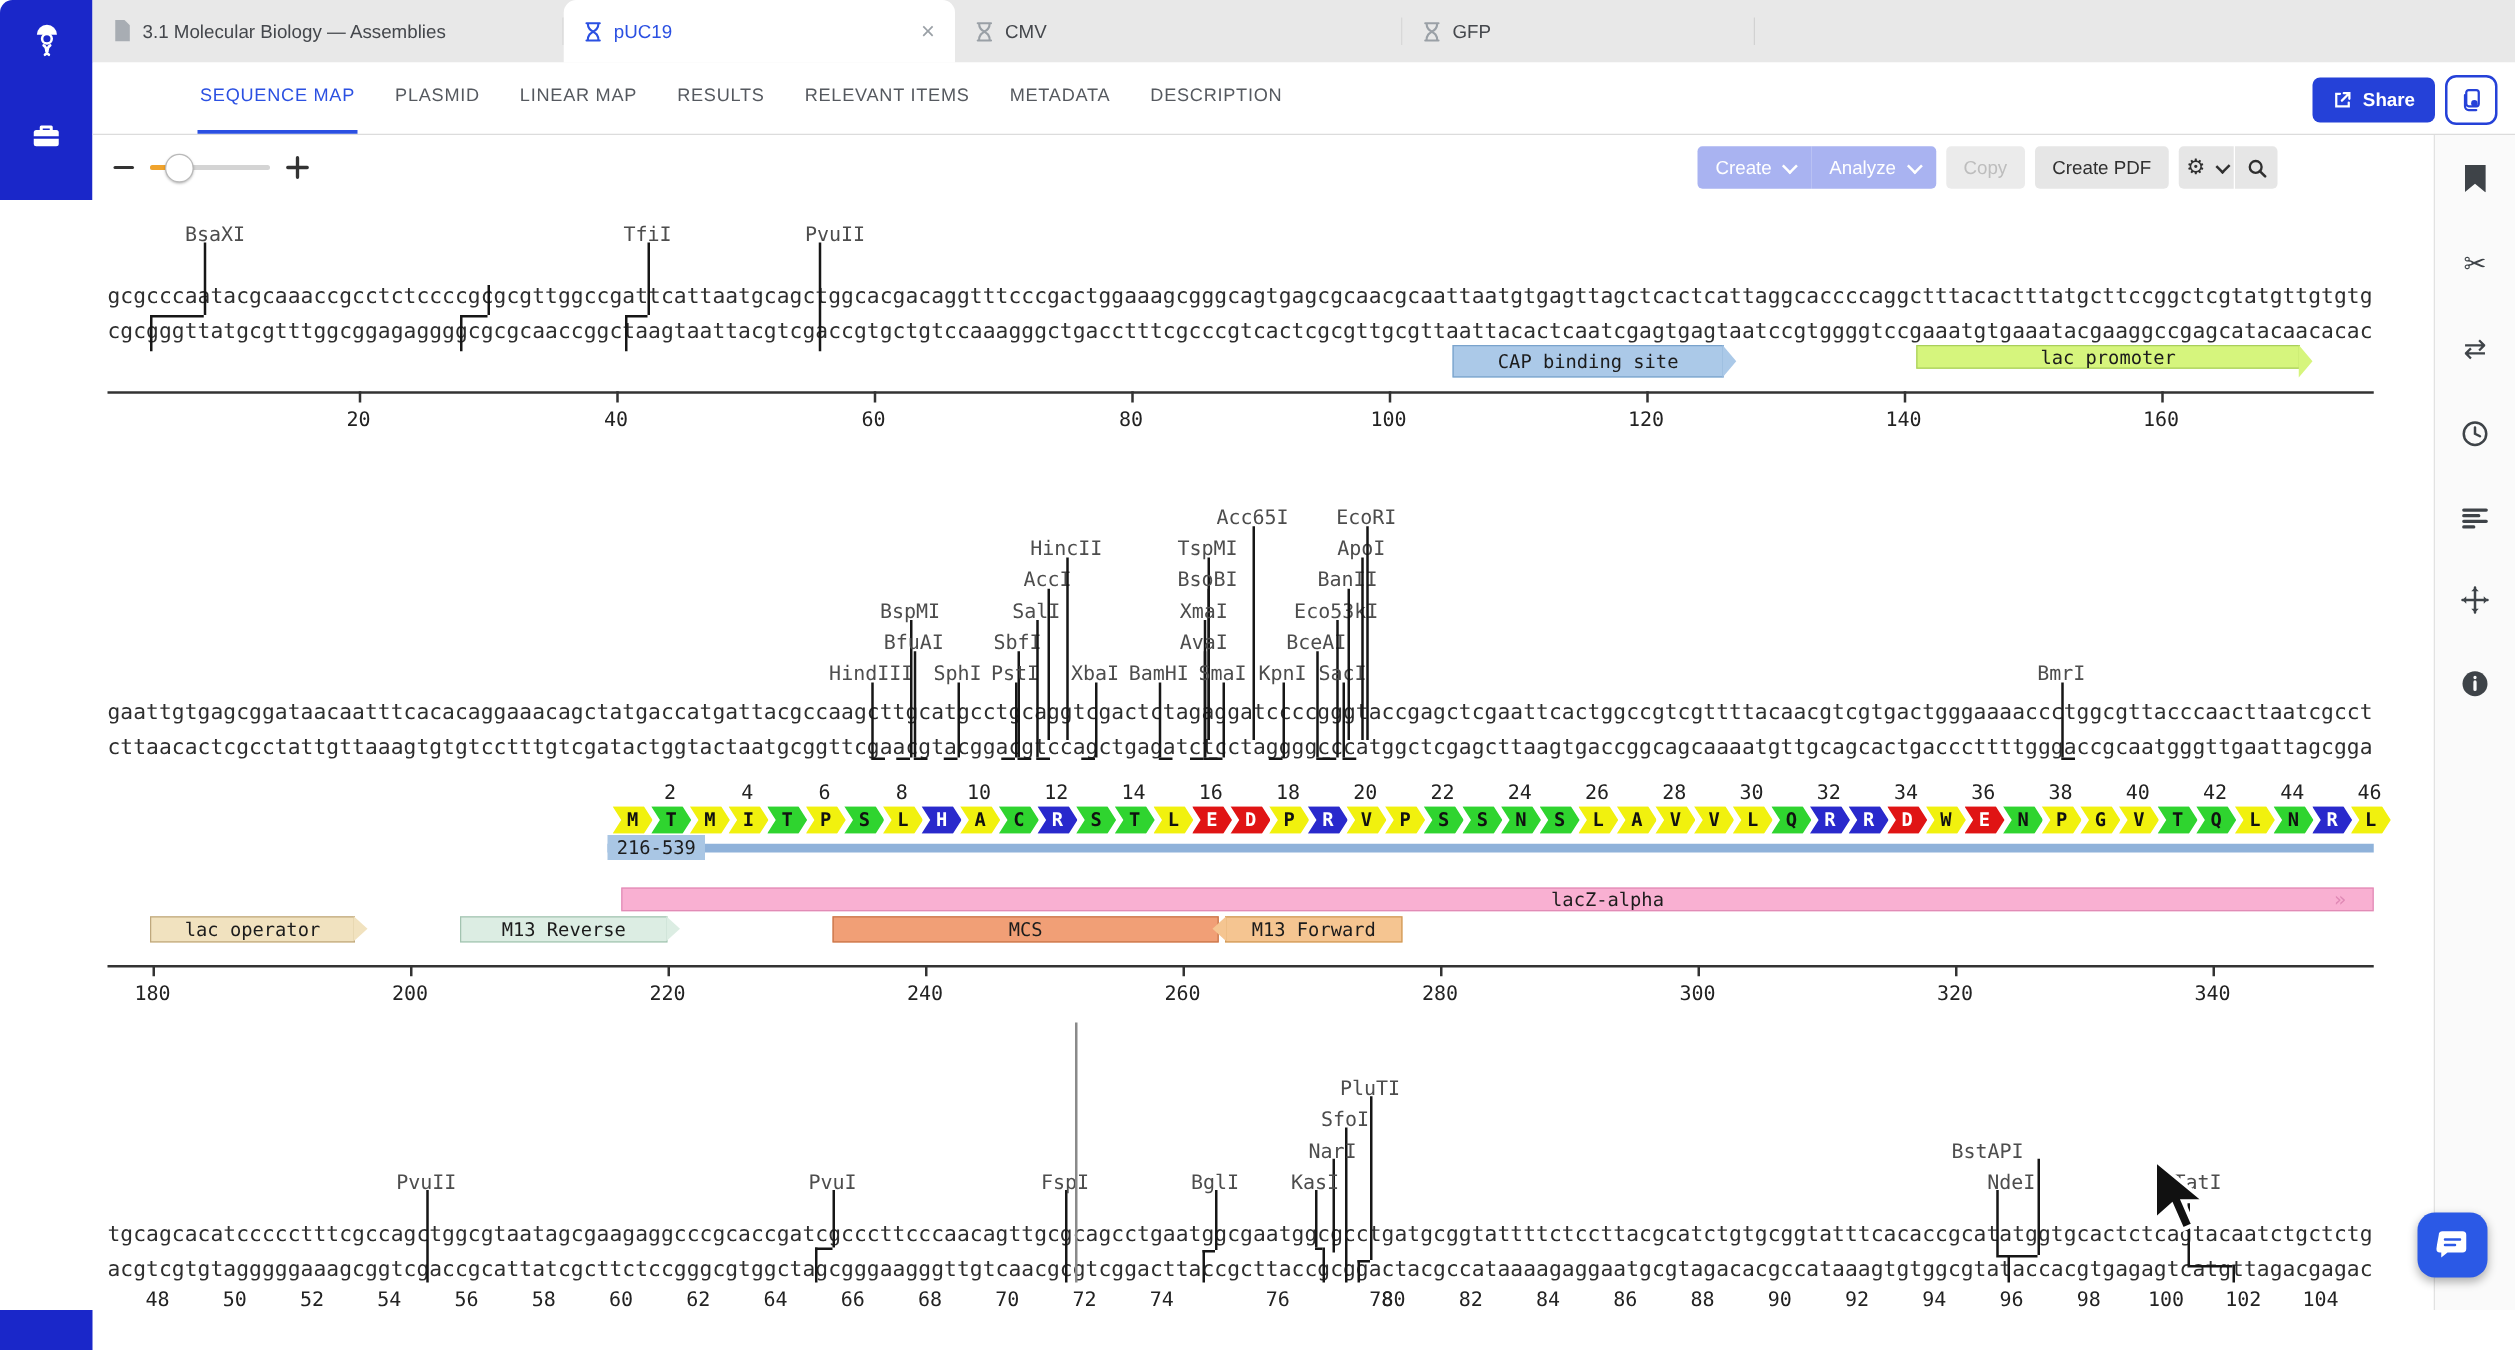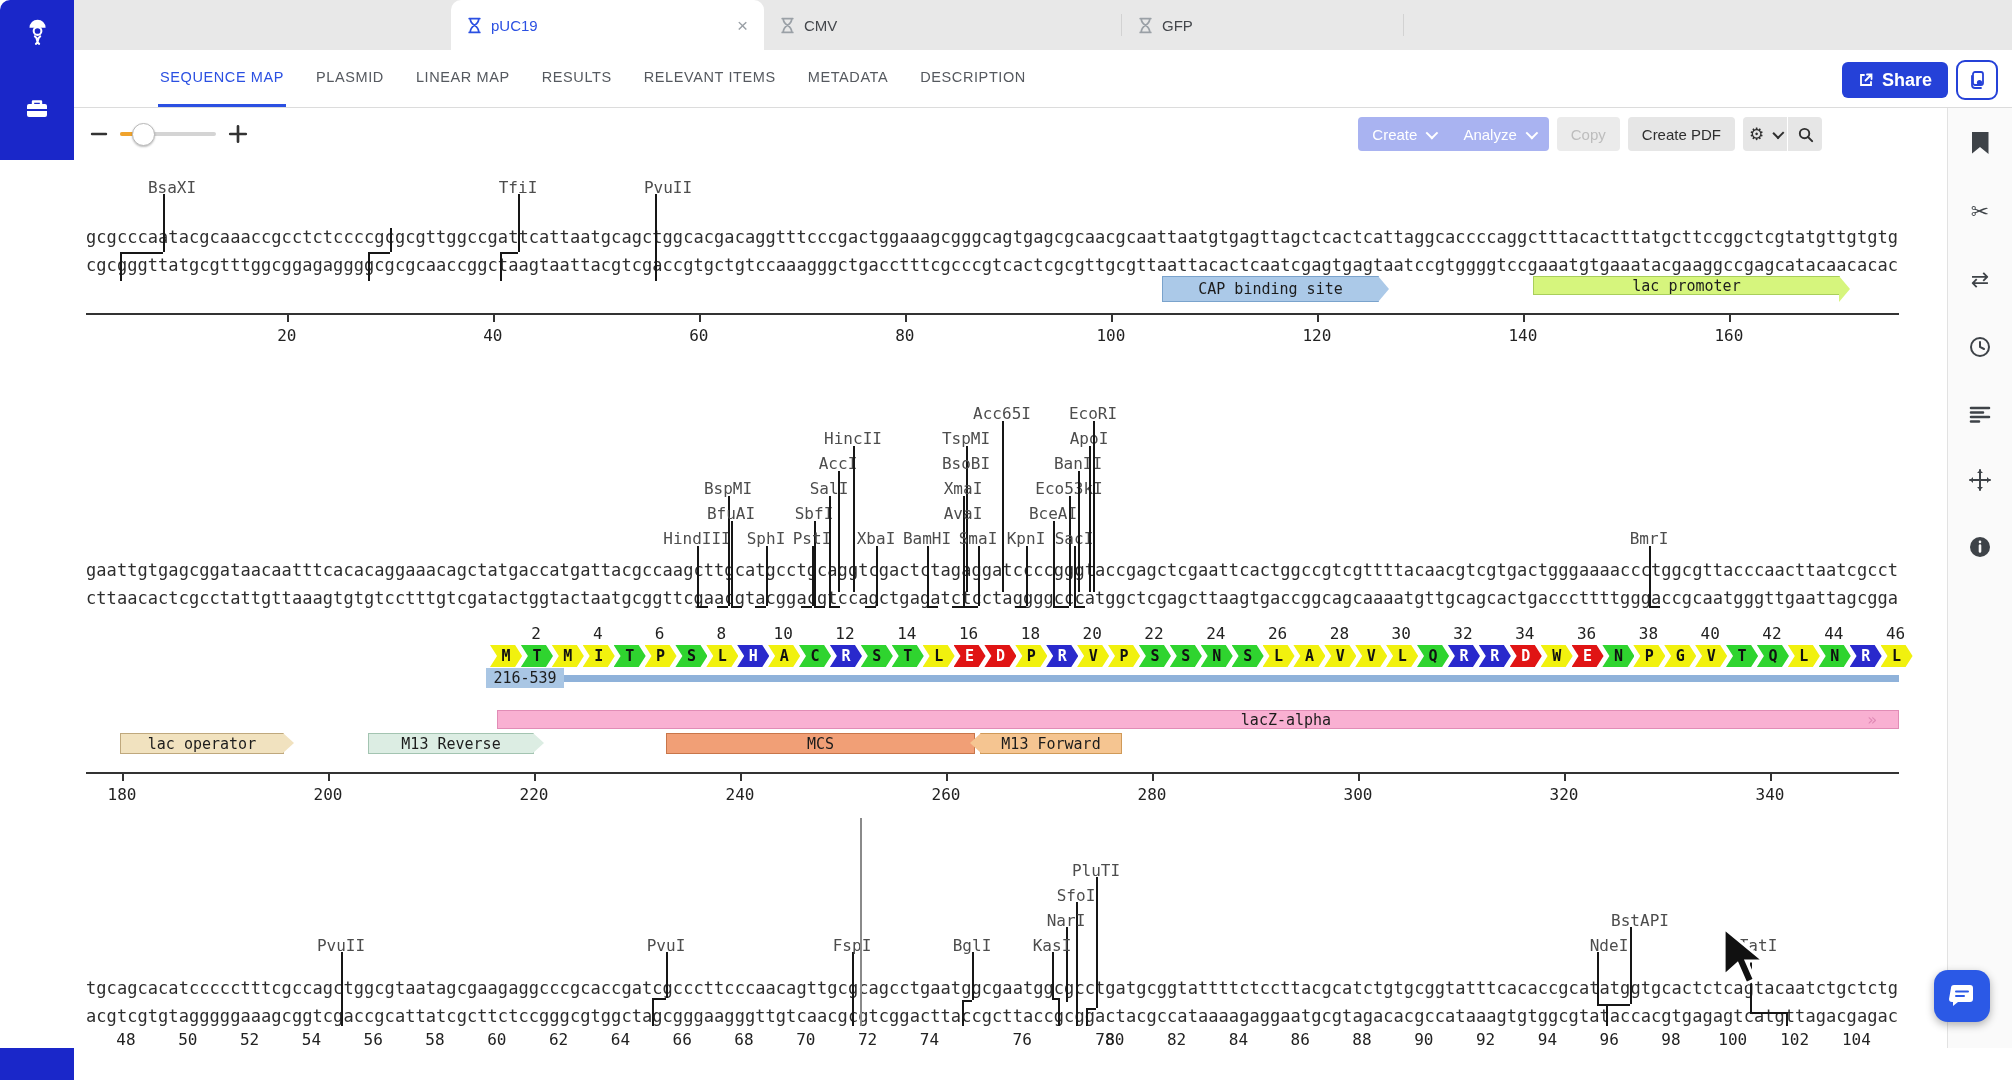--- a/index.html
+++ b/index.html
@@ -17,21 +17,21 @@
   .tab .sep{position:absolute;right:0;top:14px;height:22px;width:1px;background:#d2d2d2;}
   .tab.active{background:#fff;border-radius:10px 10px 0 0;color:#2b50e2;}
   .tab .close{margin-left:auto;color:#9aa0a6;font-size:19px;line-height:1;}
   .hourglass{width:15px;height:17px;flex:0 0 auto;}
   
   #subtabs{position:absolute;left:74px;top:50px;right:0;height:58px;background:#fff;border-bottom:1px solid #dcdcdc;display:flex;align-items:stretch;padding-left:70px;box-sizing:border-box;}
   .subtab{display:flex;align-items:center;margin:0 14px;padding:0 2px;border-bottom:3px solid transparent;
     font-size:14.5px;letter-spacing:.6px;color:#55595f;}
   .subtab.active{color:#2b50e2;border-bottom-color:#2b50e2;}
   #share-btn{position:absolute;right:64px;top:62px;height:36px;padding:0 16px;background:#2541d8;border-radius:6px;
-    display:flex;align-items:center;gap:8px;color:#fff;font-size:18px;font-weight:600;}
+    display:flex;align-items:center;gap:8px;color:#fff;font-size:15px;font-weight:600;}
   #copydoc-btn{position:absolute;right:14px;top:60px;width:42px;height:40px;border:2px solid #2541d8;border-radius:9px;
     box-sizing:border-box;display:flex;align-items:center;justify-content:center;background:#fff;}
   
   #toolbar{position:absolute;left:74px;top:108px;right:64px;height:52px;background:#fff;}
   .zoomer{position:absolute;top:0;left:16px;height:52px;display:flex;align-items:center;gap:12px;color:#333;}
   .z-track{position:relative;width:96px;height:4px;background:#d4d4d4;border-radius:2px;}
   .z-fill{position:absolute;left:0;top:0;height:4px;width:20px;background:#f0a32c;border-radius:2px;}
   .z-knob{position:absolute;left:12px;top:-9px;width:21px;height:21px;border-radius:50%;background:#fff;border:1px solid #b9b9b9;box-shadow:0 1px 2px rgba(0,0,0,.25);}
   .t-btns{position:absolute;right:126px;top:9px;display:flex;align-items:center;height:34px;}
   .btn{height:34px;display:flex;align-items:center;justify-content:center;font-size:15px;border-radius:4px;box-sizing:border-box;}
@@ -165,20 +165,27 @@
           <path d="M4 5 v16 h18"></path>
           <path d="M9 18 v-6 M13 18 v-9 M17 18 v-4 M21 18 v-7" stroke-width="2.4"></path>
         </svg>
     </div>
     <div class="lr-icon" style="top:944px;width:46px;height:46px">
       <div id="avatar"></div>
     </div>
   </aside>
 
   <div id="tabstrip">
+    <div class="tab" style="left:0;width:377px">
+      <svg width="15" height="18" viewBox="0 0 14 17">
+          <path d="M2 0 h7 l4 4 v12 h-11 z" fill="#a8adb3"></path>
+        </svg>
+      <span>3.1 Molecular Biology — Assemblies</span>
+      <span class="sep"></span>
+    </div>
     <div class="tab active" style="left:377px;width:313px">
       <svg class="hourglass" viewBox="0 0 14 16">
           <path d="M2 1.5 h10 M2 14.5 h10 M3 1.5 c0 8 8 4.5 8 13 M11 1.5 c0 8 -8 4.5 -8 13" stroke="#2b50e2" stroke-width="1.6" fill="none" stroke-linecap="round"></path>
         </svg>
       <span>pUC19</span>
       <span class="close">×</span>
     </div>
     <div class="tab" style="left:690px;width:358px">
       <svg class="hourglass" viewBox="0 0 14 16">
           <path d="M2 1.5 h10 M2 14.5 h10 M3 1.5 c0 8 8 4.5 8 13 M11 1.5 c0 8 -8 4.5 -8 13" stroke="#9aa0a6" stroke-width="1.6" fill="none" stroke-linecap="round"></path>
@@ -490,21 +497,21 @@
       <div class="seg" style="left: 1786px; top: 852px; width: 2px; height: 14px;"></div>
       <div class="enz" style="left: 341px; top: 776px;">PvuII</div>
       <div class="enz" style="left: 666px; top: 776px;">PvuI</div>
       <div class="enz" style="left: 852px; top: 776px;">FspI</div>
       <div class="enz" style="left: 972px; top: 776px;">BglI</div>
       <div class="enz" style="left: 1052px; top: 776px;">KasI</div>
       <div class="enz" style="left: 1066px; top: 751px;">NarI</div>
       <div class="enz" style="left: 1076px; top: 726px;">SfoI</div>
       <div class="enz" style="left: 1096px; top: 701px;">PluTI</div>
       <div class="enz" style="left: 1609px; top: 776px;">NdeI</div>
-      <div class="enz" style="left: 1640px; top: 751px;">BstAPI</div>
+      <div class="enz" style="left: 1590px; top: 751px;">BstAPI</div>
       <div class="enz" style="left: 1758px; top: 776px;">TatI</div>
       <div class="ticknum" style="left: 126px; top: 870px;">48</div>
       <div class="ticknum" style="left: 187.8px; top: 870px;">50</div>
       <div class="ticknum" style="left: 249.6px; top: 870px;">52</div>
       <div class="ticknum" style="left: 311.4px; top: 870px;">54</div>
       <div class="ticknum" style="left: 373.2px; top: 870px;">56</div>
       <div class="ticknum" style="left: 435px; top: 870px;">58</div>
       <div class="ticknum" style="left: 496.8px; top: 870px;">60</div>
       <div class="ticknum" style="left: 558.6px; top: 870px;">62</div>
       <div class="ticknum" style="left: 620.4px; top: 870px;">64</div>

